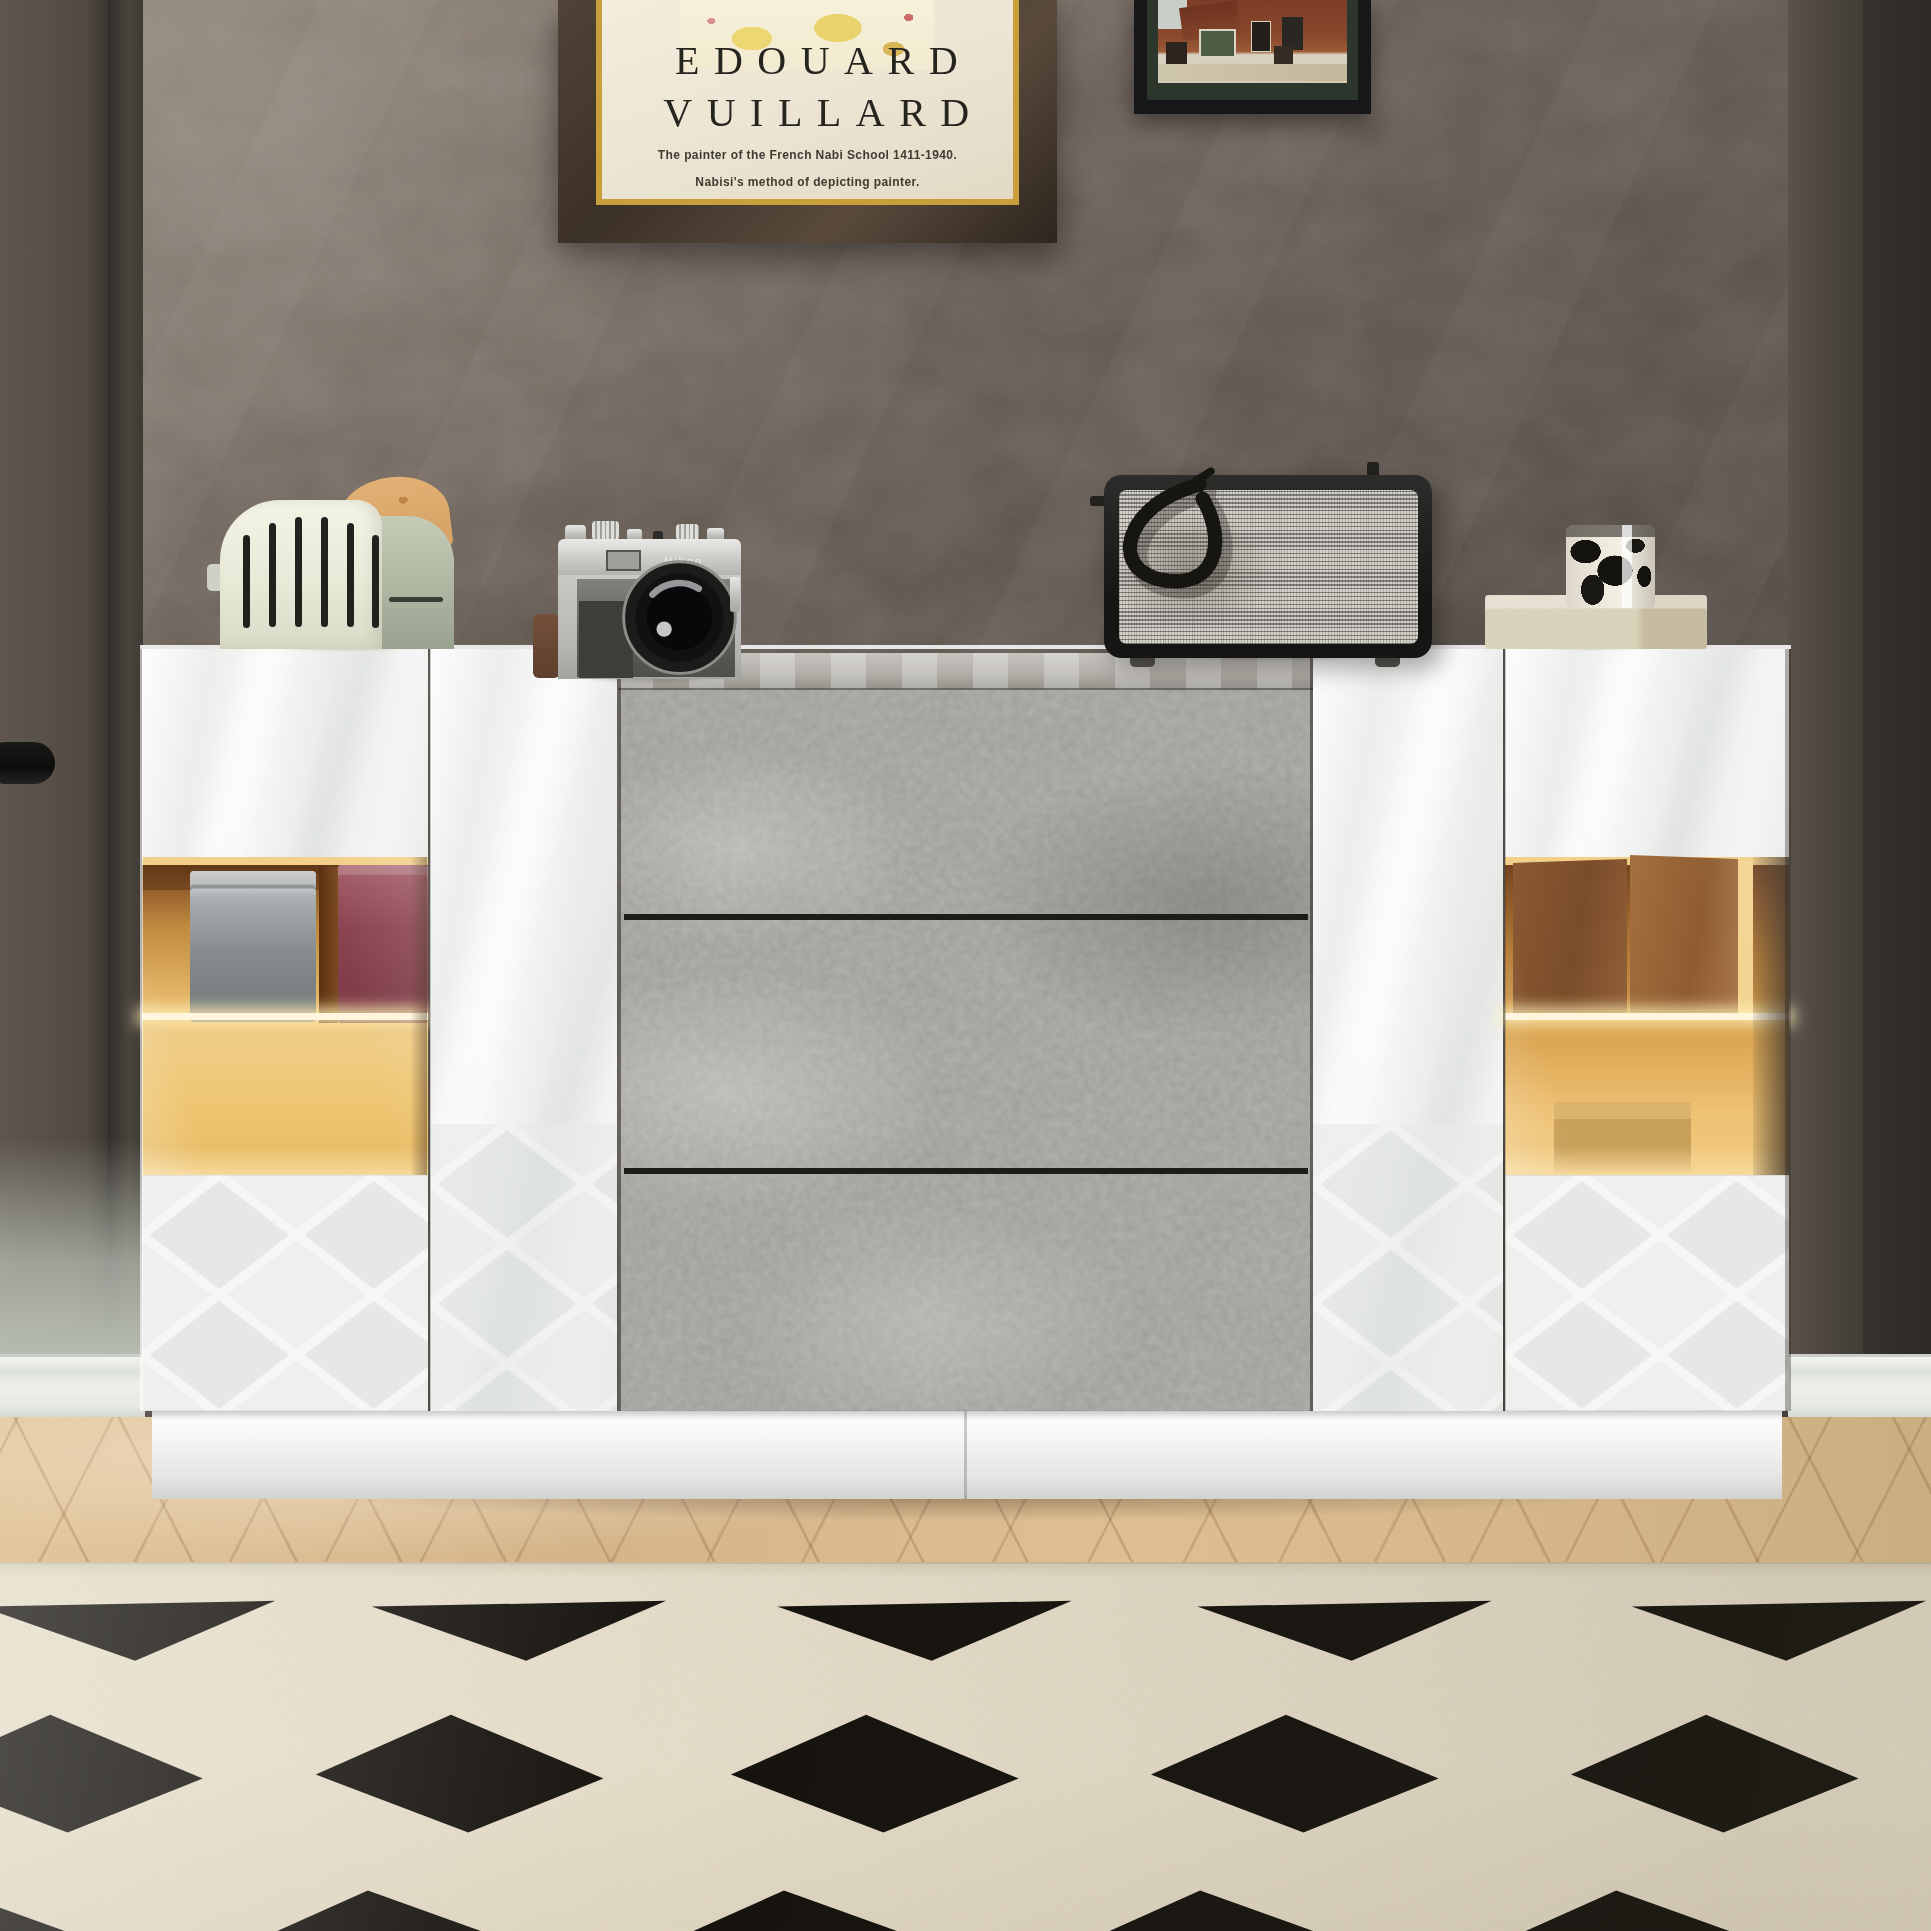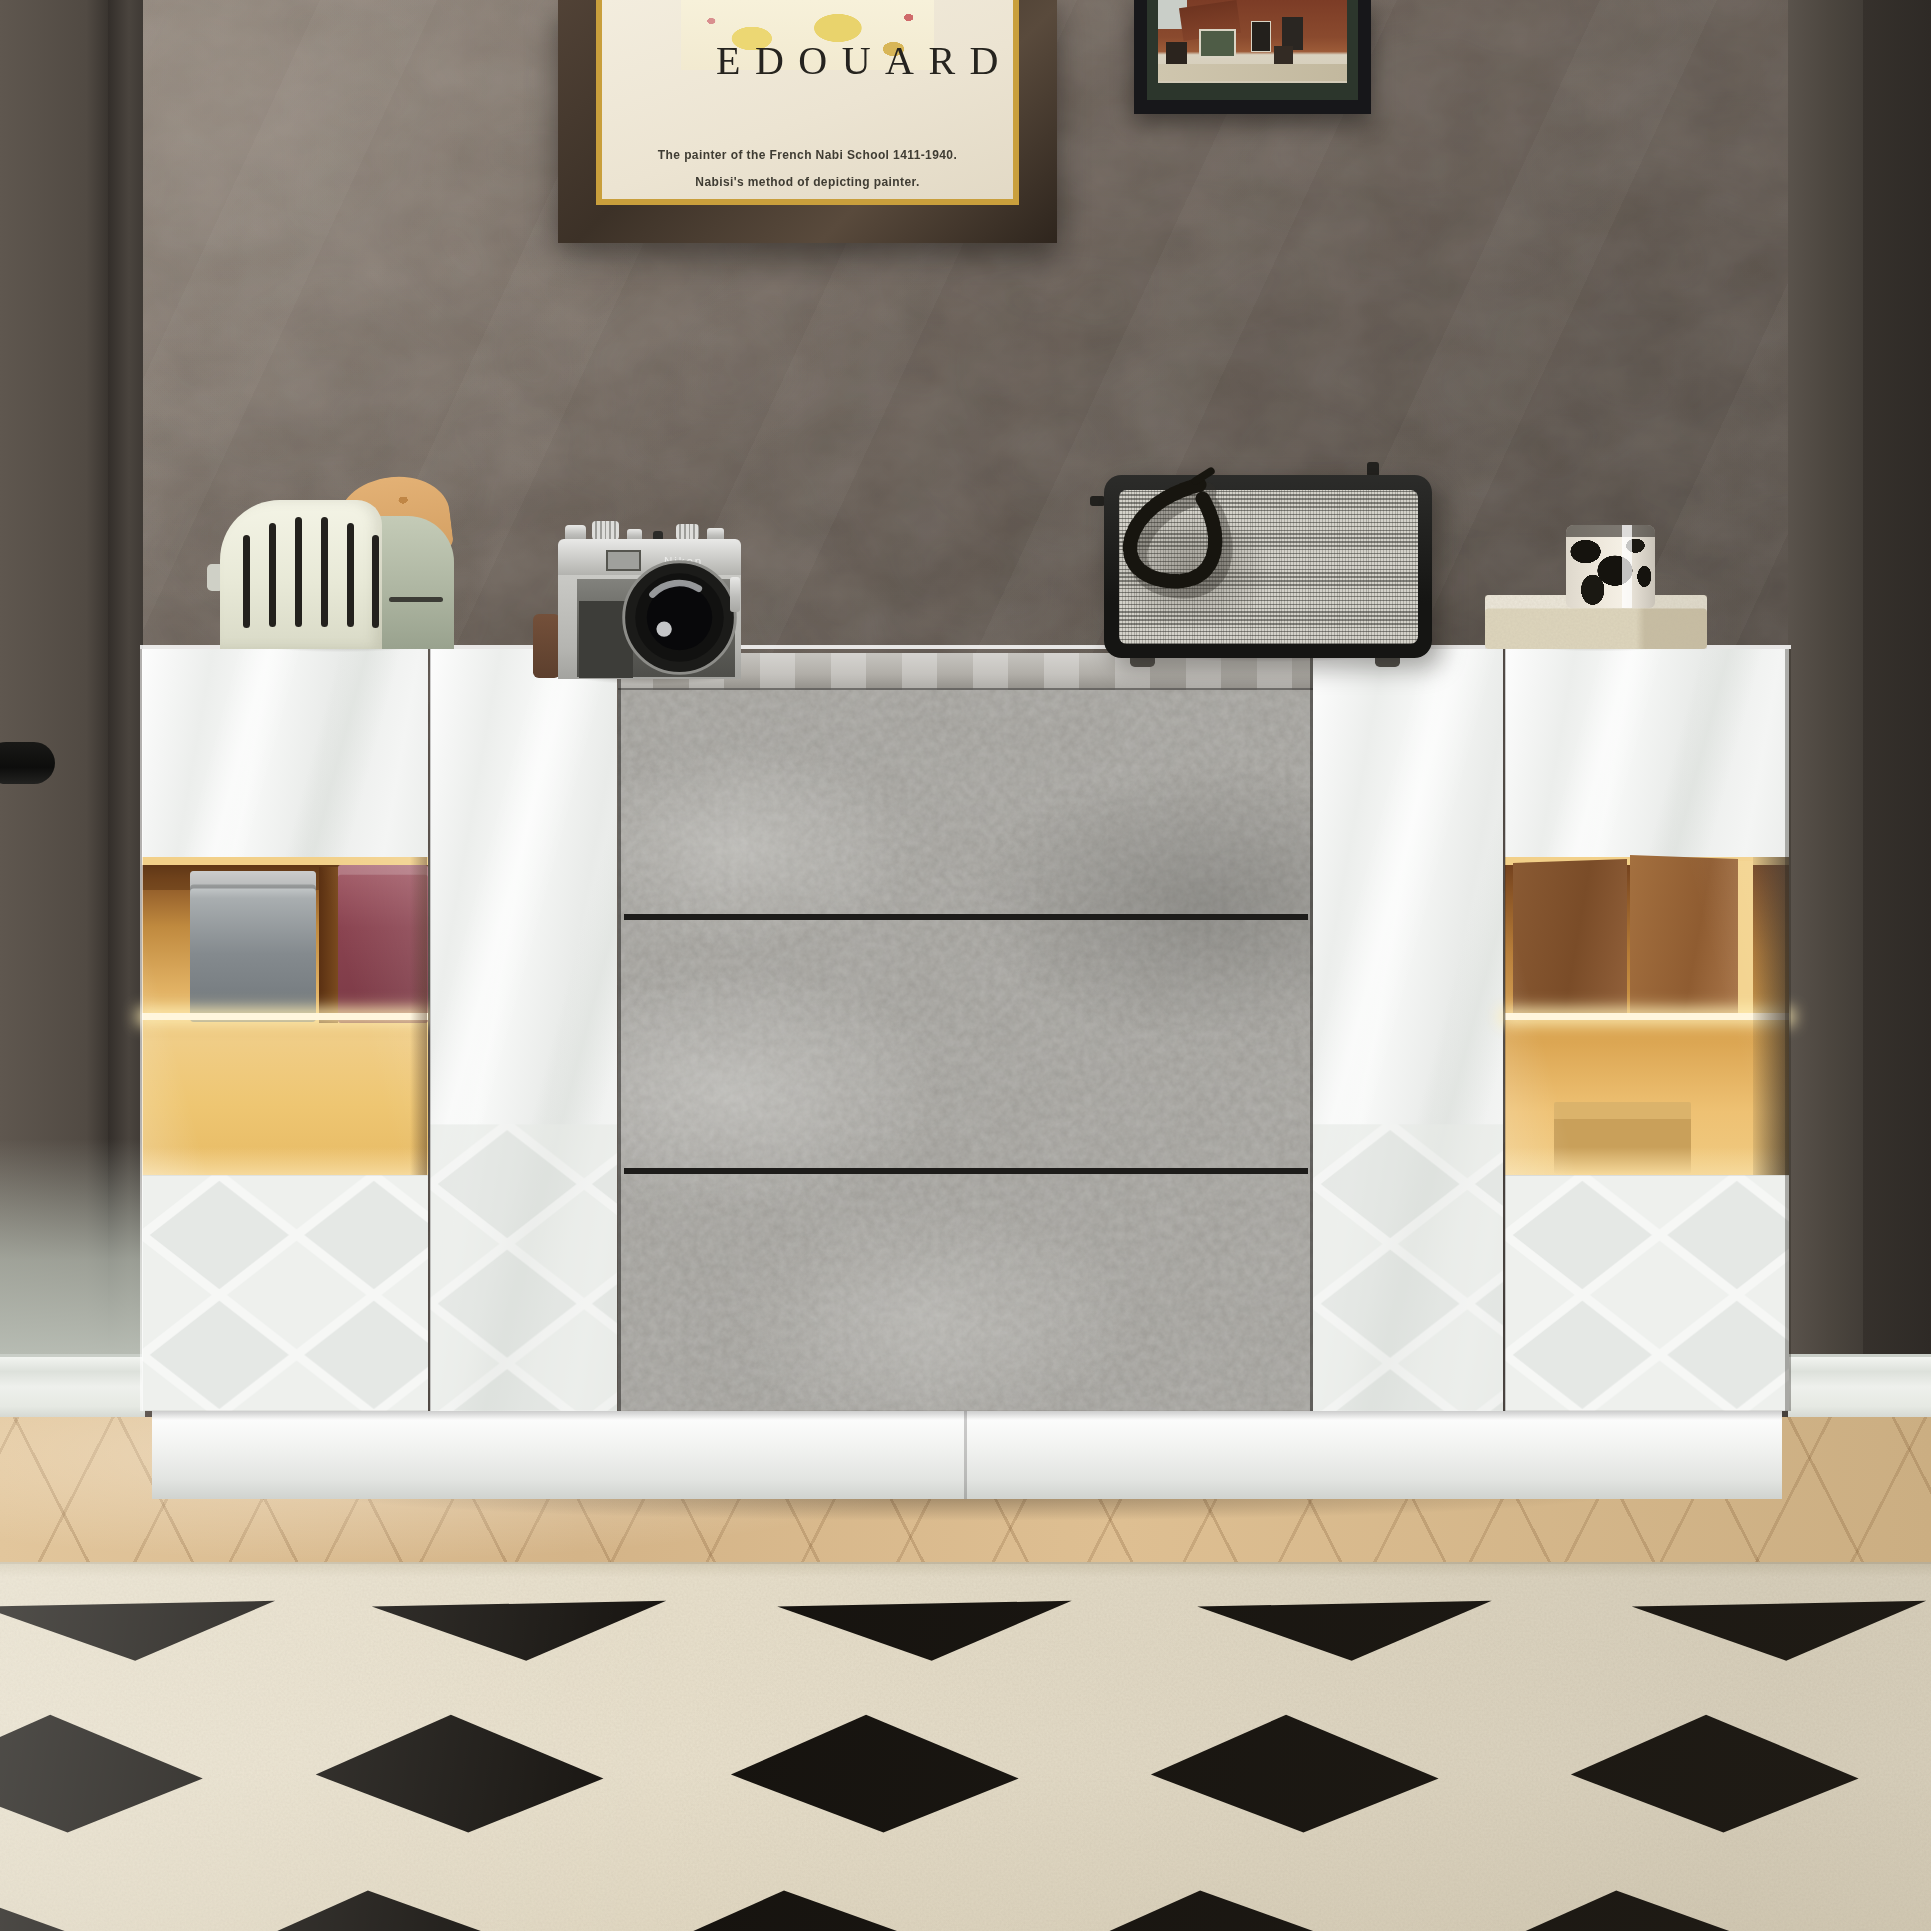--- a/index.html
+++ b/index.html
@@ -52,21 +52,21 @@
     border:6.8px solid #c99f3c;border-top:none;box-sizing:border-box;
     background:linear-gradient(160deg,#f3edde 0%,#ece4d2 55%,#e2d9c5 100%);}
   .poster1-art{position:absolute;left:79px;top:0;width:253px;height:70px;
     background:
       radial-gradient(33px 19.3px at 28% 55%, #ecd773 0 60%, rgba(0,0,0,0) 62%),
       radial-gradient(39px 23px at 62% 40%, #e9d36c 0 60%, rgba(0,0,0,0) 62%),
       radial-gradient(17.4px 11.6px at 84% 70%, #d8b657 0 60%, rgba(0,0,0,0) 62%),
       radial-gradient(7.7px 5.8px at 90% 25%, #cf6a6a 0 60%, rgba(0,0,0,0) 62%),
       radial-gradient(6.8px 4.8px at 12% 30%, #d98f8f 0 60%, rgba(0,0,0,0) 62%),
       linear-gradient(180deg,#f7f1da,#f2ead0);}
-  .poster1-title{position:absolute;left:0;width:100%;text-align:right;
+  .poster1-title{position:absolute;left:16px;width:100%;text-align:center;
     font-family:"Liberation Serif",serif;font-size:40px;color:#26241f;
     letter-spacing:14.5px;white-space:nowrap;}
   .poster1-sub{position:absolute;left:0;width:100%;text-align:center;
     font-size:12px;font-weight:bold;color:#3f3c33;letter-spacing:0.4px;white-space:nowrap;}
   .poster2{left:1134px;top:0;width:237px;height:114px;background:#17171a;
     padding:0 12.6px 14.5px 12.6px;box-sizing:border-box;box-shadow:0 9.7px 21px rgba(10,8,6,.45);}
   .poster2-matte{position:relative;width:100%;height:100%;background:#2c362c;
     padding:0 11.6px 16.4px 11.6px;box-sizing:border-box;}
   .poster2-photo{position:relative;width:100%;height:100%;overflow:hidden;
     background:linear-gradient(180deg,#7c3c26 0%,#8a4a2e 45%,#9c5b38 62%,#d9d2c0 66%,#d3cbb8 100%);}
@@ -148,20 +148,21 @@
   <div class="abs wall-col-right"></div>
   <div class="abs wall-col-right2"></div>
   <div class="abs wall-lower-left"></div>
 
   <div class="abs" style="left:-15.4px;top:742px;width:70px;height:42px;border-radius:21px;background:linear-gradient(180deg,#191917,#0d0d0c 60%,#222220)"></div>
 
   <div class="abs poster1">
     <div class="poster1-paper">
       <div class="poster1-art"></div>
       <div class="poster1-title" style="top:37px">EDOUARD</div>
+      <div class="poster1-title" style="top:89px">VUILLARD</div>
       <div class="poster1-sub" style="top:148px">The painter of the French Nabi School 1411-1940.</div>
       <div class="poster1-sub" style="top:175px">Nabisi's method of depicting painter.</div>
     </div>
   </div>
 
   <div class="abs poster2">
     <div class="poster2-matte">
       <div class="poster2-photo">
         <div class="abs" style="left:0;top:0;width:29px;height:29px;background:#c9cec8"></div>
         <div class="abs" style="left:23px;top:3.9px;width:58px;height:33px;background:linear-gradient(180deg,#6e3420,#83432a);transform:rotate(-8deg)"></div>

